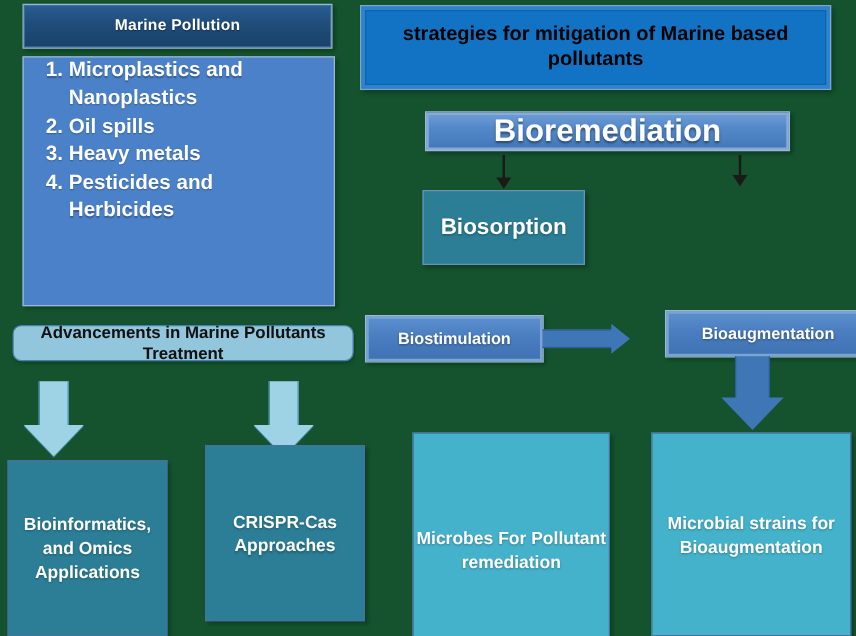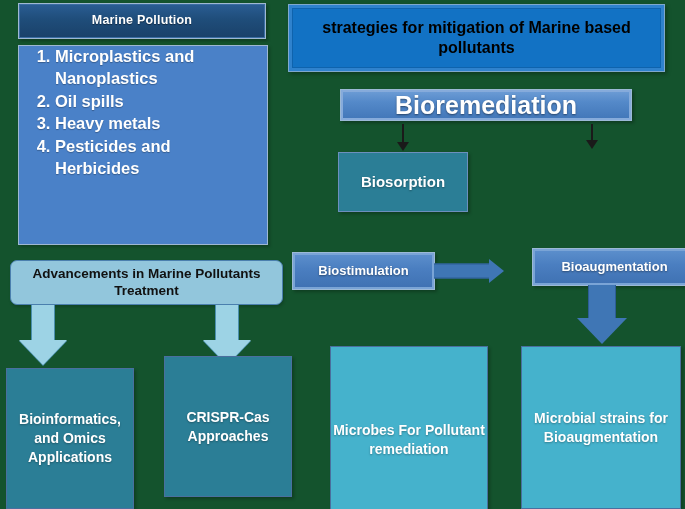--- a/index.html
+++ b/index.html
@@ -36,21 +36,21 @@
     padding:0 8px 8px 10px;
   }
   #pollutant-list-box ol{
     margin:0; padding:0 0 0 26px; color:#ffffff;
     font-size:16.5px; font-weight:bold; line-height:1.32;
     text-align:left; text-shadow:0 1px 1px rgba(0,0,0,.28);
   }
   #pollutant-list-box li{margin-bottom:1px;}
 
   #advancements-box{
-    left:10px; top:260px; width:273px; height:45px;
+    left:10px; top:260px; width:273px; height:29px;
     background:#92c6dc;
     border:1px solid #4a7fae;
     border-radius:7px;
     color:#111111; font-weight:bold; font-size:13.5px;
     box-shadow:1px 2px 3px rgba(0,0,0,.18);
   }
 
   
   #strategies-box{
     left:288px; top:4px; width:377px; height:68px;
@@ -68,21 +68,21 @@
     background:linear-gradient(180deg,#6f9ed6 0%,#5489c9 40%,#4176b8 100%);
     border:1px solid #9cb9d6;
     box-shadow: inset 0 0 0 2px #86abdb, 2px 2px 3px rgba(0,0,0,.28);
     color:#ffffff; font-weight:bold; font-size:25px;
     text-shadow:0 1px 2px rgba(0,0,0,.45);
   }
   #biosorption-box{
     left:338px; top:152px; width:130px; height:60px;
     background:#2b7e96; border:1px solid #6d8fbd;
     box-shadow:2px 2px 3px rgba(0,0,0,.25);
-    color:#ffffff; font-weight:bold; font-size:15px;
+    color:#ffffff; font-weight:bold; font-size:18px;
     text-shadow:0 1px 2px rgba(0,0,0,.35);
   }
   #bioaccumulation-box{
     left:518px; top:146px; width:143px; height:55px;
     background:#2b7e96; border:1px solid #6d8fbd;
     box-shadow:2px 2px 3px rgba(0,0,0,.25);
     color:#ffffff; font-weight:bold; font-size:13px;
     text-shadow:0 1px 2px rgba(0,0,0,.35);
   }
 

